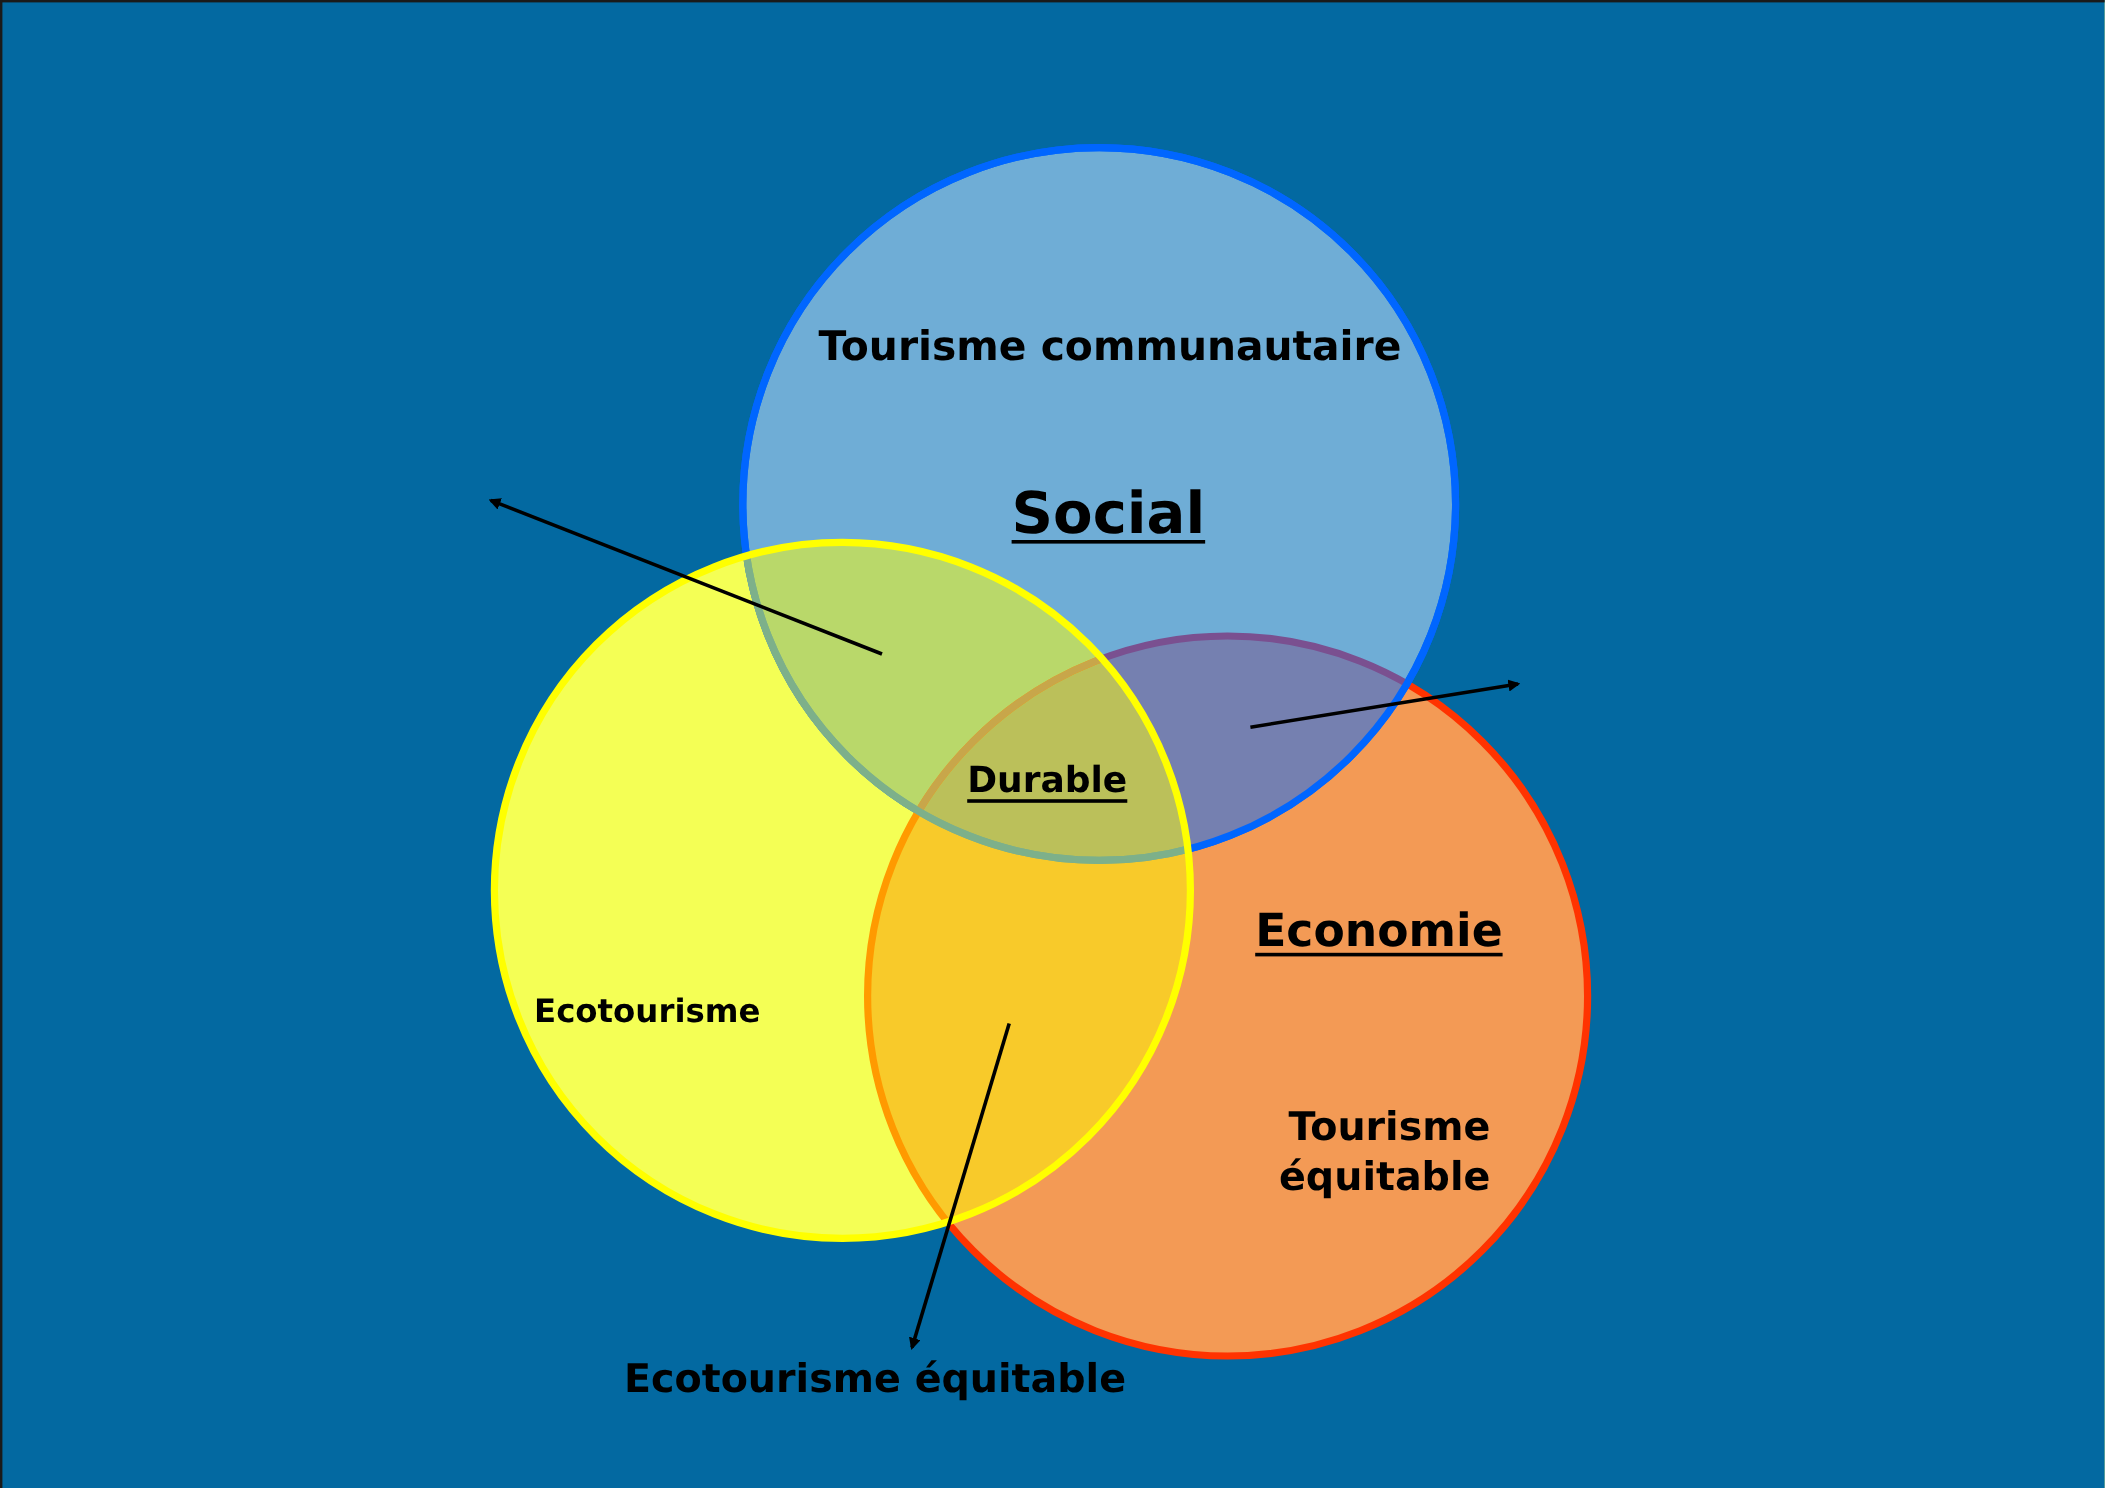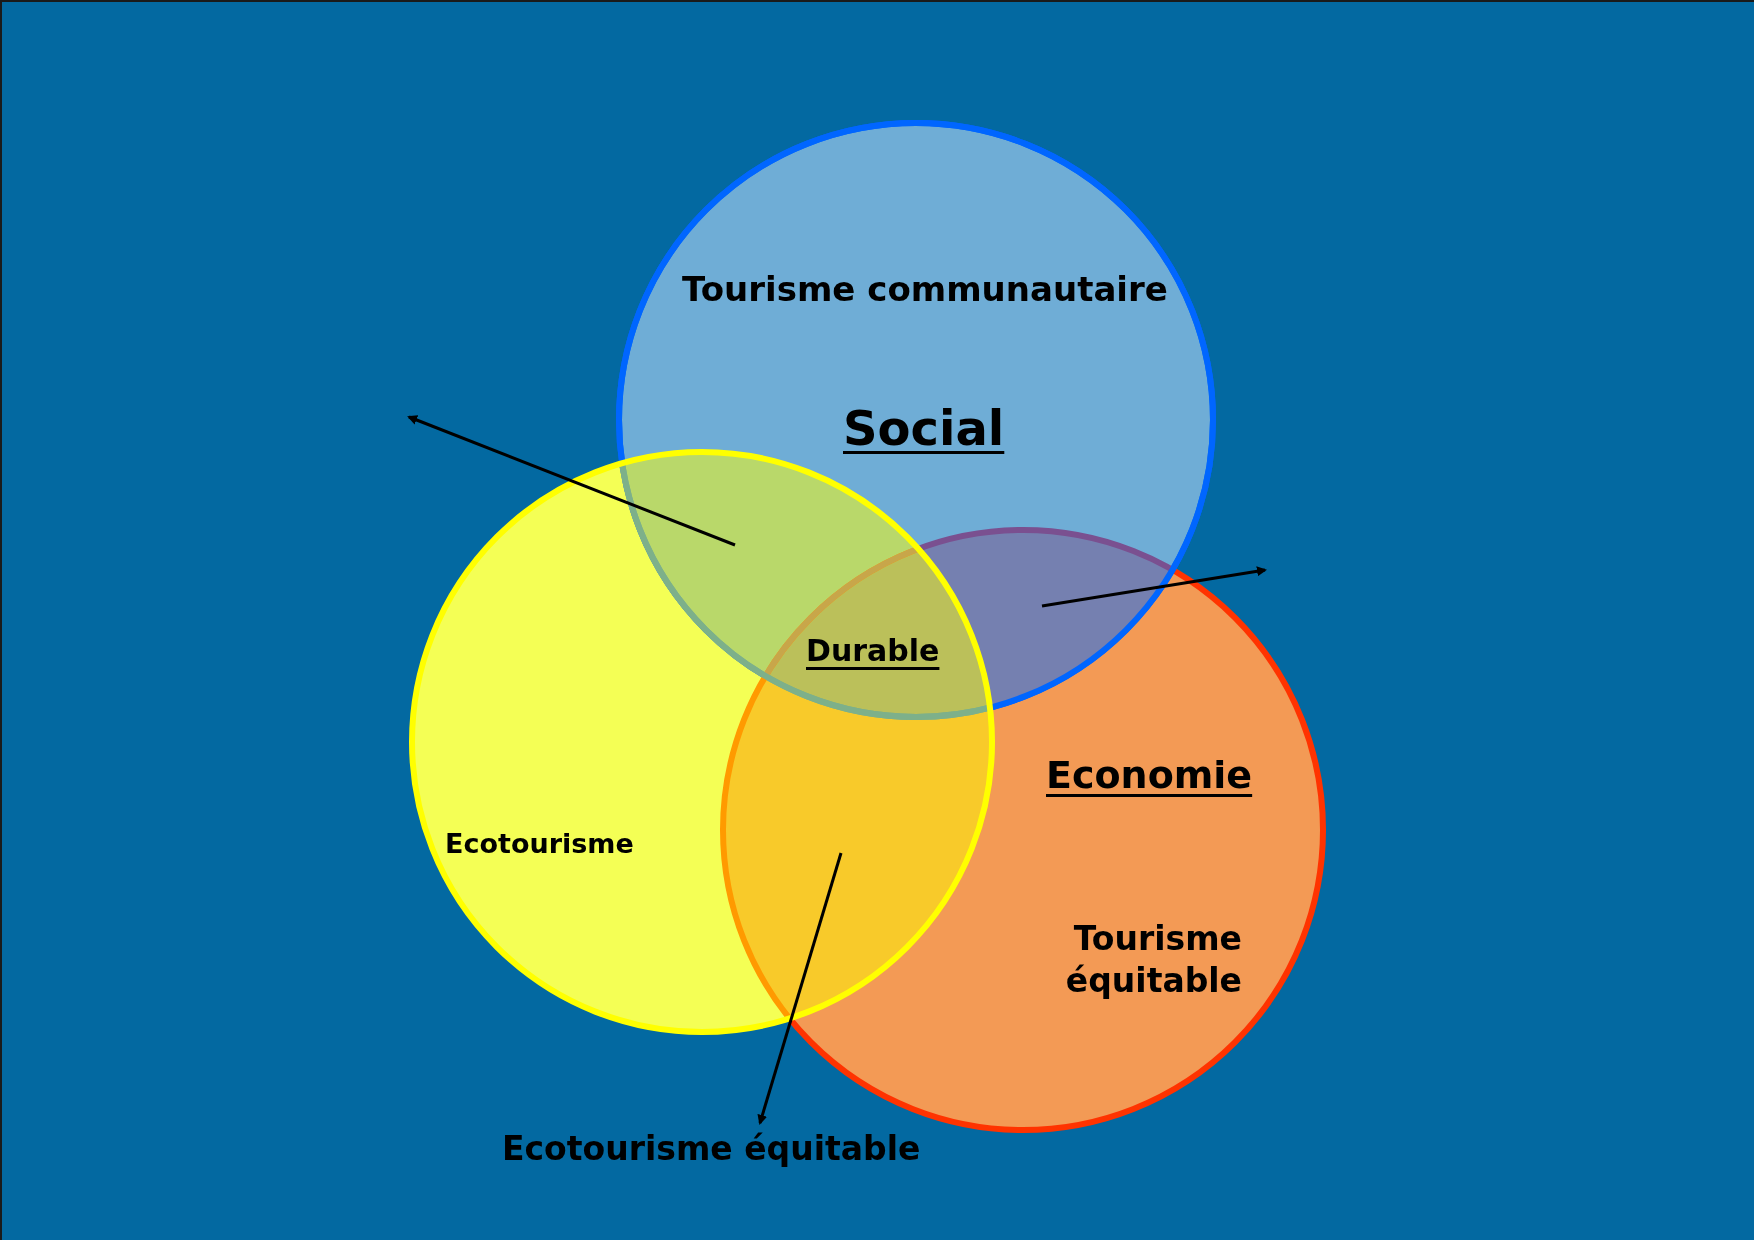--- a/index.html
+++ b/index.html
@@ -86,14 +86,14 @@
   <div class="lbl b u" style="left:804px; top:634px; font-size:30px;">Durable</div>
 
   <div class="lbl b" style="left:443px; top:828px; font-size:27px;">Ecotourisme</div>
 
   <div class="lbl b u" style="left:1044px; top:718px; font-size:38px;margin-top:36px;">Economie</div>
   <div class="lbl b ctr ml" style="left:1040px; top:916px; width:200px; font-size:33px;text-align:right;">
     <div>Tourisme</div>
     <div>équitable</div>
   </div>
 
-  <div class="lbl b" style="left:500px; top:1130px; font-size:33px;">Ecotourisme équitable</div>
+  <div class="lbl b" style="left:518px; top:1130px; font-size:33px;">Ecotourisme équitable</div>
 </div>
 
 </body></html>

